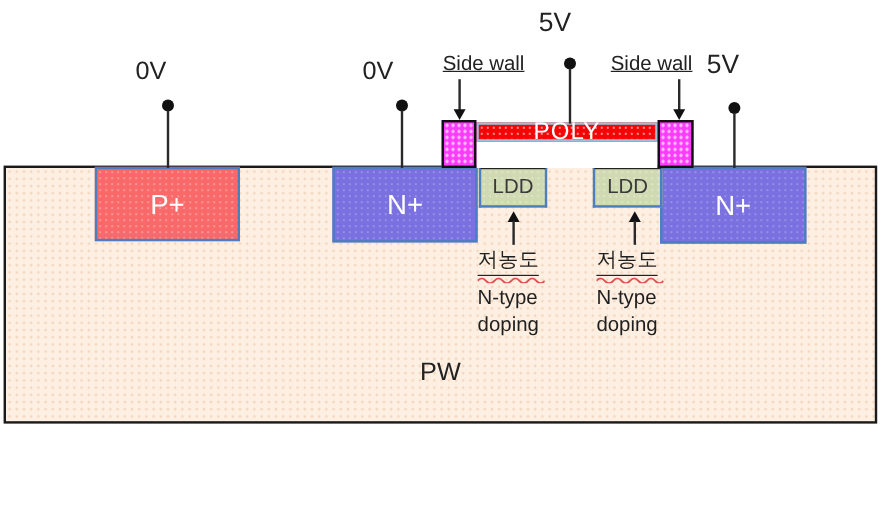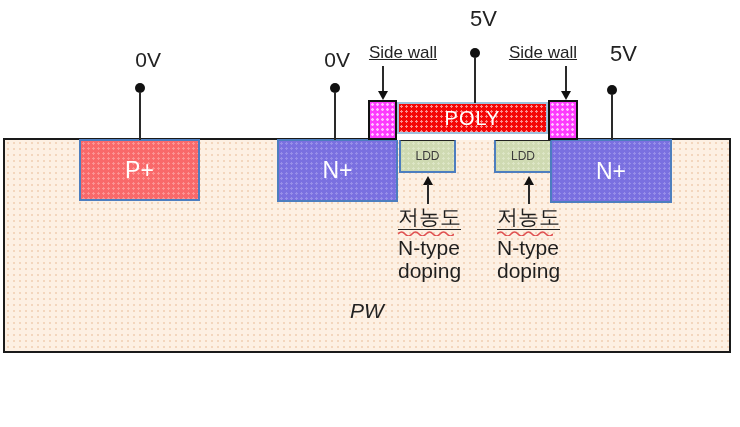--- a/index.html
+++ b/index.html
@@ -20,21 +20,21 @@
     z-index:1;
   }
   .psub {
     left:3px; top:355px; width:728px; height:67px;
     border:2px solid #1a1a1a; background:#ffffff;
     display:flex; align-items:center; justify-content:center;
     font-size:23px; z-index:1;
   }
   .pw-label {
     left:3px; top:299px; width:728px; text-align:center;
-    font-size:21px; z-index:3;font-style:italic;
+    font-size:21px; z-index:3;
   }
 
   
   .region { display:flex; align-items:center; justify-content:center; z-index:4; }
   .pplus {
     left:79px; top:139px; width:121px; height:62px;
     border:2px solid #4d7ebf;
     background-color:#f9696a;
     background-image:radial-gradient(#fb9595 1px, transparent 1.2px);
     background-size:5px 5px;
@@ -47,29 +47,29 @@
     background-size:5px 5px;
     color:#fff; font-size:23px;
   }
   .nplus-left  { left:277px; top:139px; width:121px; height:63px; }
   .nplus-right { left:550px; top:139px; width:122px; height:64px; }
   .ldd {
     border:2px solid #4d7ebf; border-top:2px solid #222;
     background-color:#cfdab2;
     background-image:radial-gradient(#dde6c6 1px, transparent 1.2px);
     background-size:5px 5px;
-    color:#3a3a3a; font-size:12px;
+    color:#3a3a3a; font-size:17px;
   }
   .ldd-left  { left:399px; top:139px; width:57px; height:34px; }
   .ldd-right { left:494px; top:139px; width:58px; height:34px; }
 
   
   .oxide { left:397px; top:132px; width:151px; height:8px; background:#ffffff; z-index:5; }
   .poly {
-    left:397px; top:102px; width:151px; height:32px;
+    left:397px; top:102px; width:151px; height:16px;
     border:2px solid #9cc0dc;
     background-color:#f40606;
     background-image:radial-gradient(rgba(255,255,255,.55) 1px, transparent 1.2px);
     background-size:5px 5px;
     color:#fff; font-size:20px; letter-spacing:1px;
     display:flex; align-items:center; justify-content:center; z-index:6;
   }
   .sidewall {
     top:100px; width:29px; height:40px;
     border:2px solid #111;
@@ -77,30 +77,30 @@
     background-image:radial-gradient(#ffc2ff 1.2px, transparent 1.5px);
     background-size:5px 5px;
     z-index:7;
   }
   .sw-left  { left:368px; }
   .sw-right { left:548px; width:30px; }
 
   
   .vline { width:2px; background:#2a2a2a; z-index:8; }
   .dot   { width:10px; height:10px; border-radius:50%; background:#111; z-index:8; }
-  .vlabel { text-align:right; font-size:21px; z-index:8; white-space:nowrap; }
+  .vlabel { text-align:left; font-size:21px; z-index:8; white-space:nowrap; }
   .swlabel { text-align:center; font-size:17px; z-index:8; white-space:nowrap;text-decoration:underline; }
 
   .arrow-down { width:0; height:0; border-left:5px solid transparent;
     border-right:5px solid transparent; border-top:9px solid #111; z-index:8; }
   .arrow-up { width:0; height:0; border-left:5px solid transparent;
     border-right:5px solid transparent; border-bottom:9px solid #111; z-index:8; }
 
   
-  .note { font-size:21px; line-height:23px; z-index:8; color:#1f1f1f; }
+  .note { font-size:17px; line-height:23px; z-index:8; color:#1f1f1f; }
   .kr { display:inline-block; border-bottom:1.5px solid #222; padding-bottom:1px; }
   .squiggle { display:block; margin-top:1px; }
 </style>
 </head>
 <body>
 
 <div class="canvas">
 
   <div class="abs pw"></div>
   <div class="abs pw-label">PW</div>

